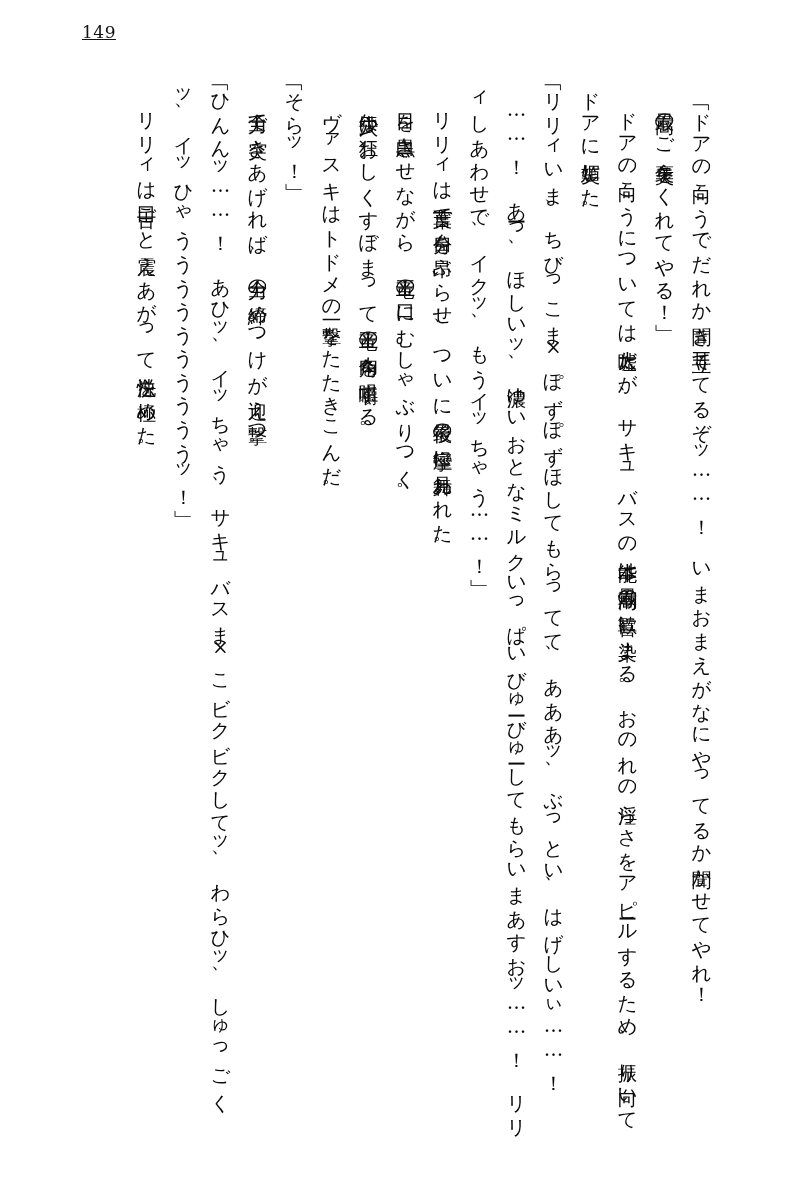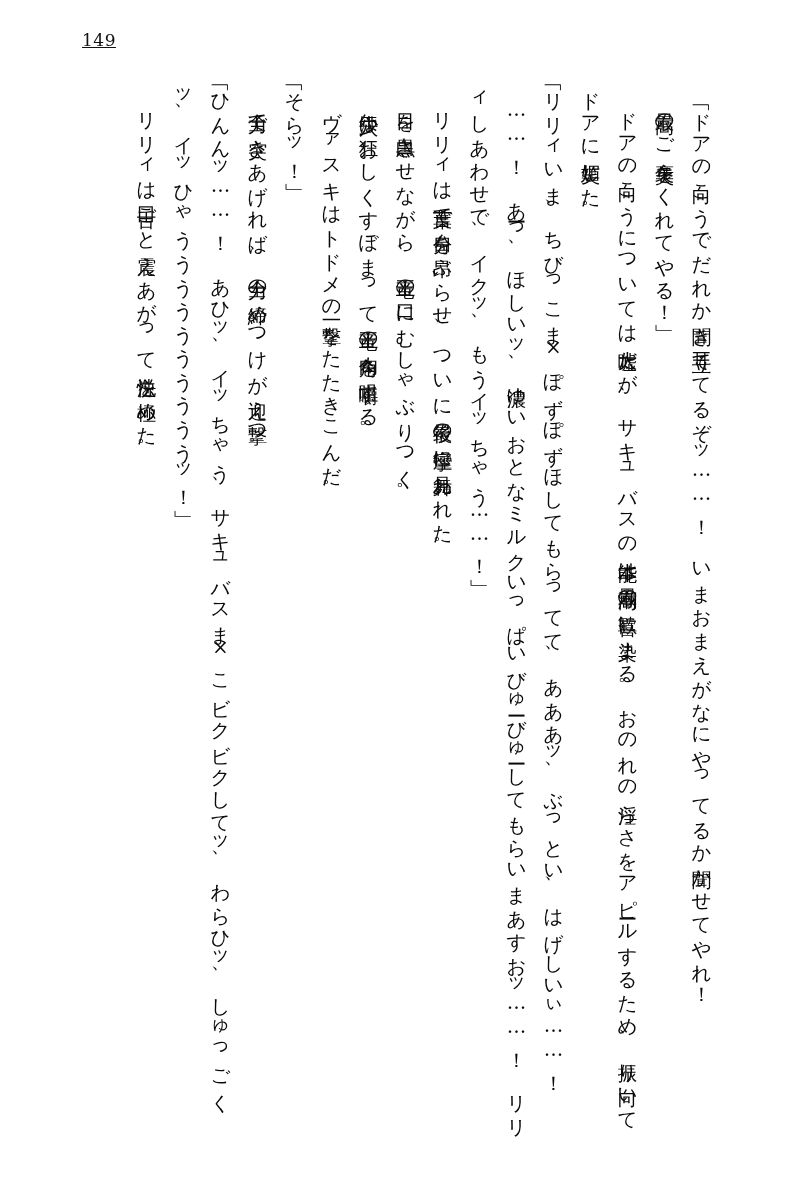--- a/index.html
+++ b/index.html
@@ -15,21 +15,21 @@
     overflow: hidden;
   }
   .page {
     position: relative;
     width: 800px;
     height: 1200px;
     background: #ffffff;
   }
   .page-number {
     position: absolute;
-    top: 30px;
+    top: 22px;
     left: 82px;
     font-size: 17px;
     font-family: "DejaVu Serif", "Liberation Serif", serif;
     letter-spacing: 0.5px;
     color: #111;
     text-decoration: underline;
   }
   .body-text {
     position: absolute;
     top: 78px;

